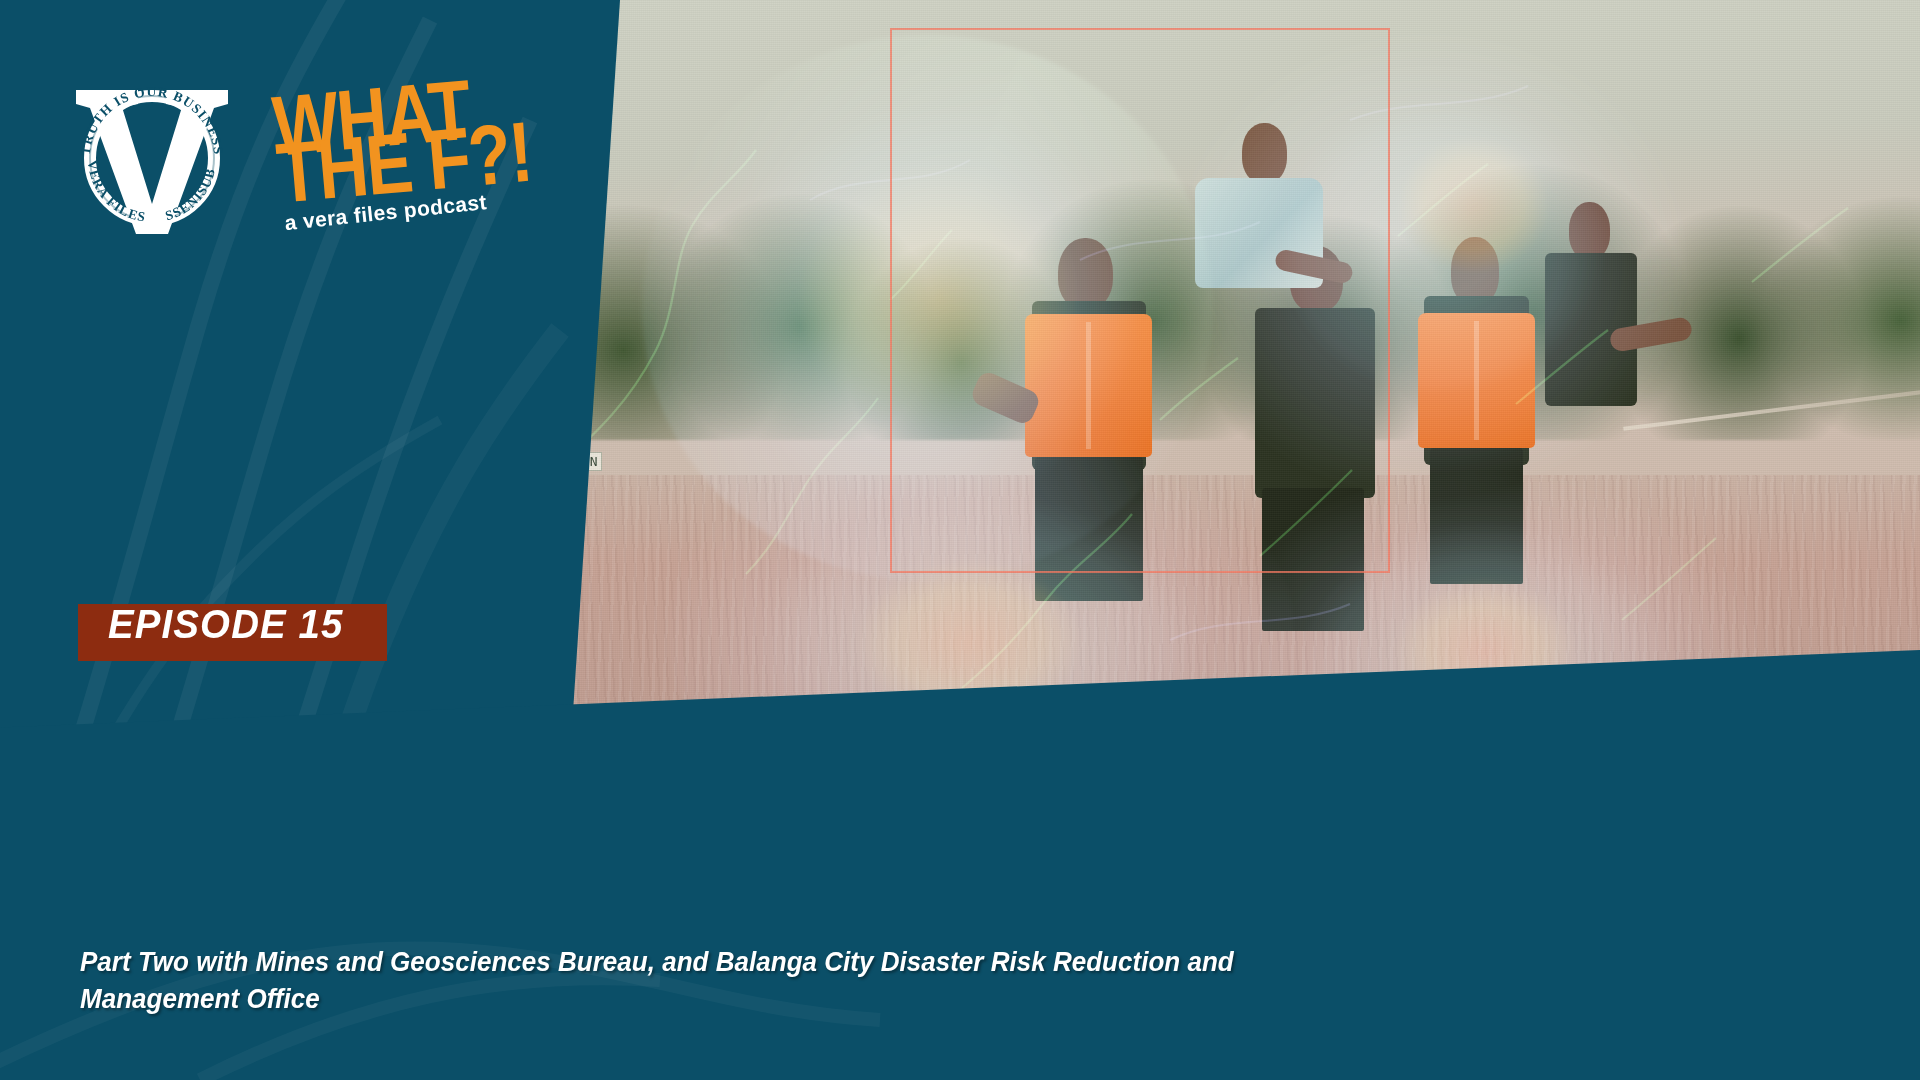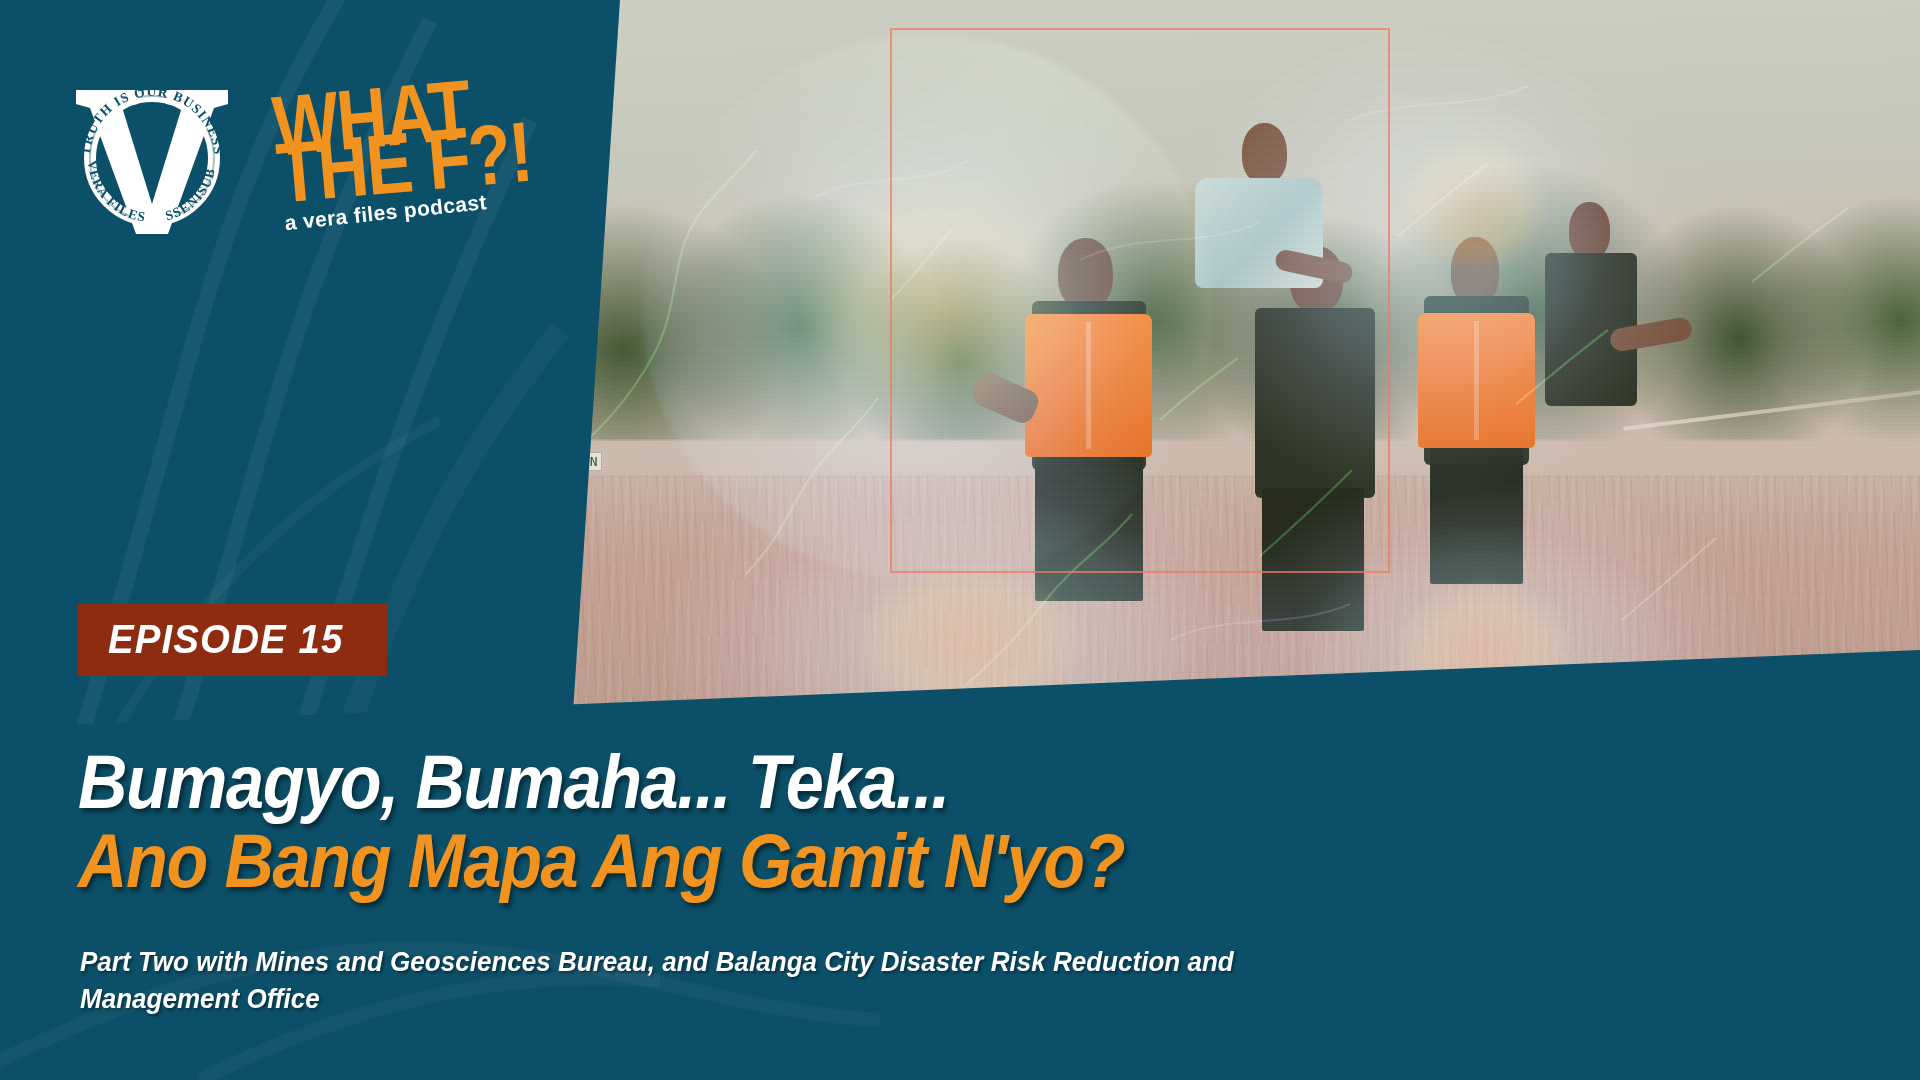--- a/index.html
+++ b/index.html
@@ -181,21 +181,21 @@
   #wtf-lockup {
     position:absolute; left:270px; top:58px;
     width:300px; height:180px;
   }
   #wtf-lockup svg { width:100%; height:100%; display:block; overflow:visible; }
 
   
   #episode-badge {
     position:absolute; left:78px; top:604px;
     background:#8d2c10;
-    padding:15px 34px 17px 30px;
+    padding:0 34px 17px 30px;
   }
   #episode-badge span {
     display:block;
     font-family:"Liberation Sans", sans-serif;
     font-weight:bold; font-style:italic;
     font-size:40px; letter-spacing:1.2px;
     color:#ffffff;
     line-height:1;
     transform:scaleX(.96);
     transform-origin:left center;
@@ -389,20 +389,16 @@
           <text x="14" y="158" font-family="'Liberation Sans', sans-serif" font-weight="bold" font-size="21" letter-spacing="0.4" fill="#ffffff">a vera files podcast</text>
         </g>
       </svg>
     </div>
   </div>
 
   <div id="episode-badge">
     <span>EPISODE 15</span>
   </div>
 
-  <div id="title-block">
-    <div class="title-line" id="title-line-1">Bumagyo, Bumaha... Teka...</div>
-    <div class="title-line" id="title-line-2">Ano Bang Mapa Ang Gamit N'yo?</div>
-  </div>
 
   <div id="subtitle">Part Two with Mines and Geosciences Bureau, and Balanga City Disaster Risk Reduction and Management Office</div>
 
 </div>
 
 </body></html>

